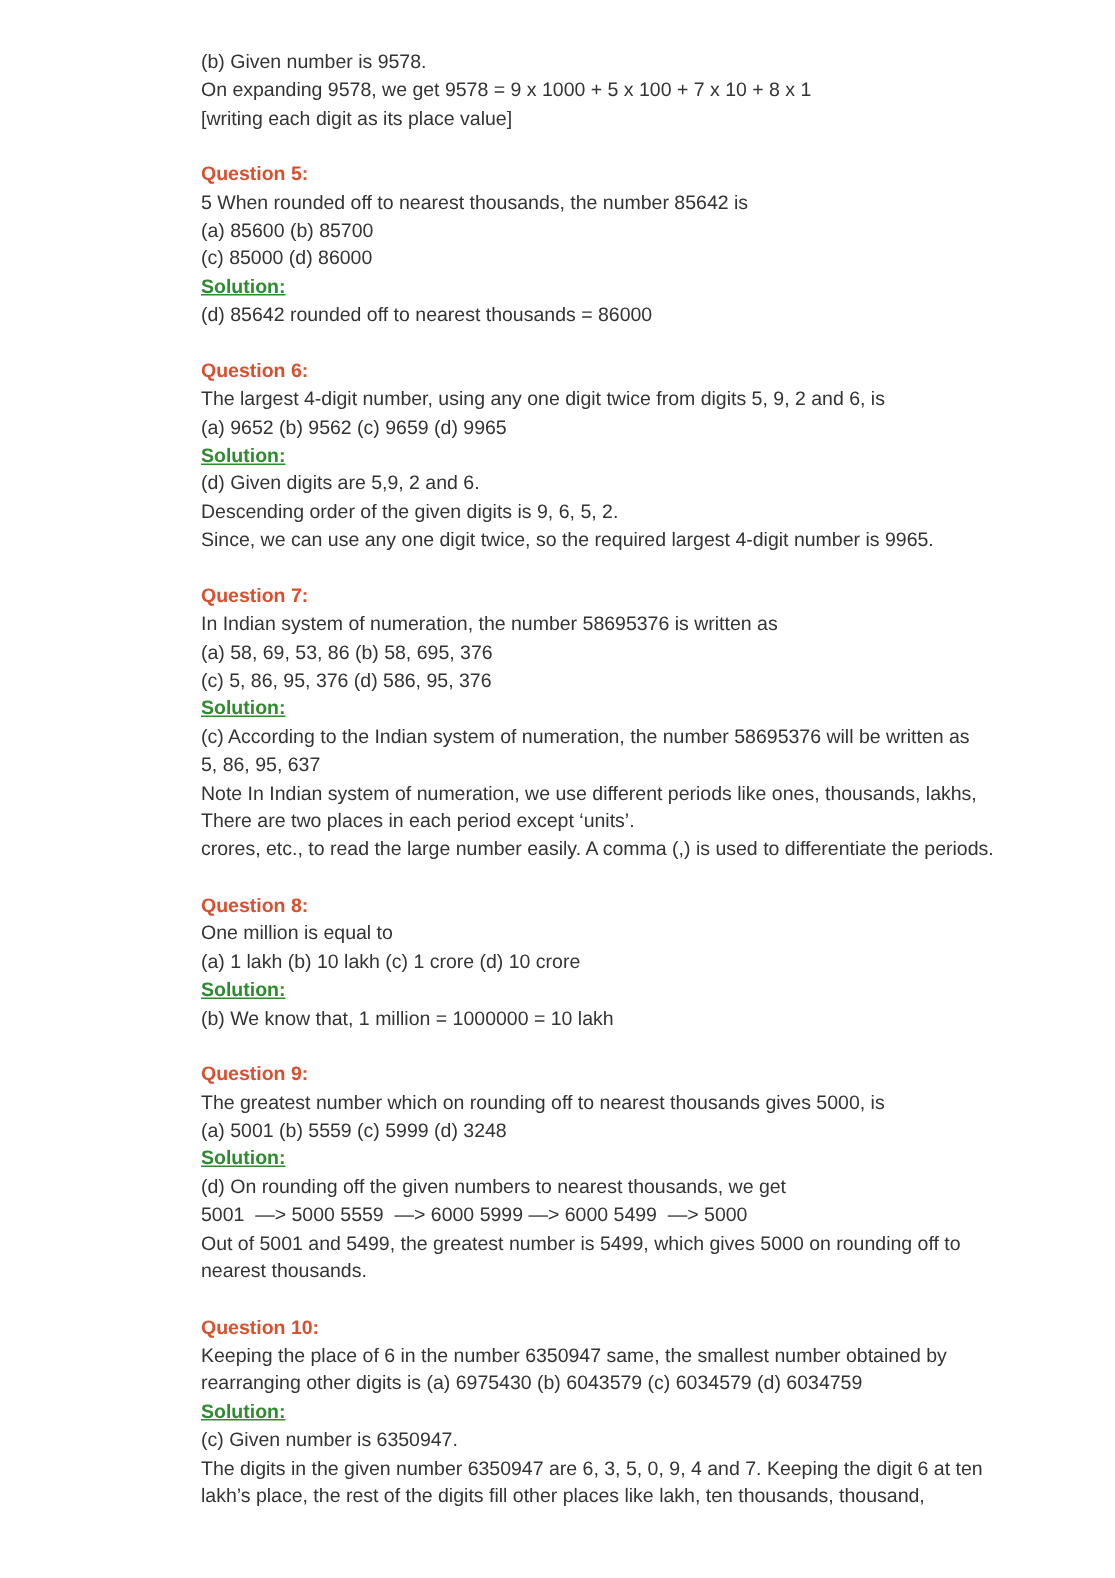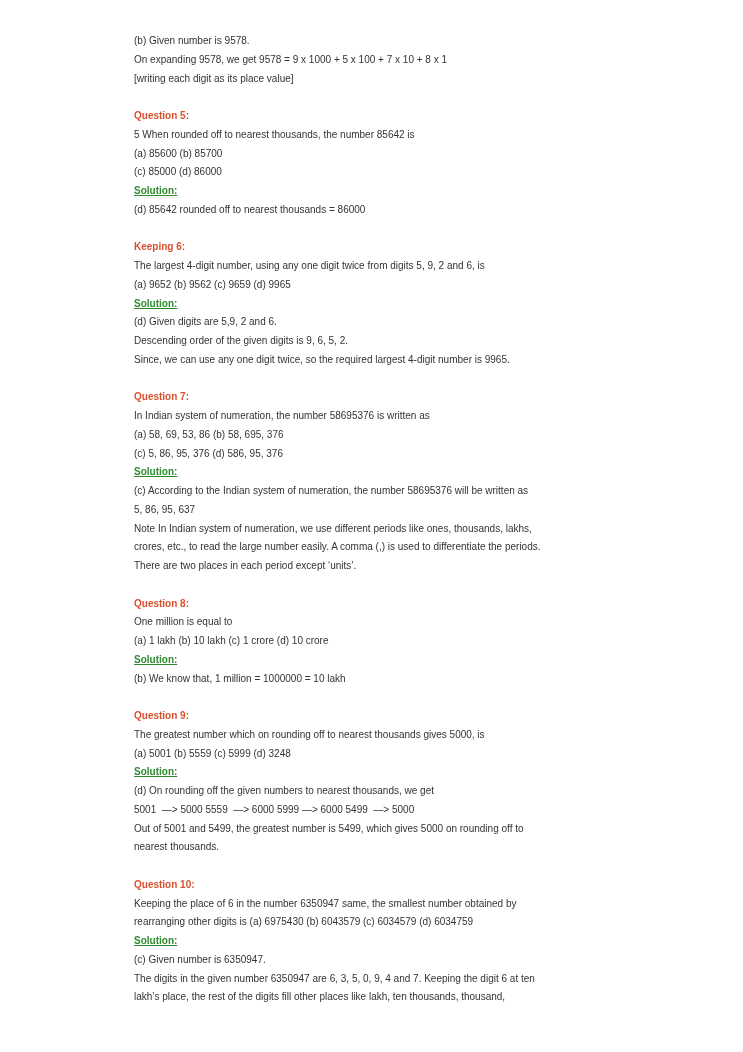--- a/index.html
+++ b/index.html
@@ -1,20 +1,20 @@
 <!DOCTYPE html>
 <html><head>
 <meta charset="utf-8">
 <style>
   html, body { margin: 0; padding: 0; background: #ffffff; }
   body { width: 743px; height: 1052px; overflow: hidden; position: relative; }
   .page {
     position: absolute; left: 134px; top: 32px; width: 500px;
     font-family: "Liberation Sans", sans-serif;
-    font-size: 10px; line-height: 18.75px; color: #333333;
+    font-size: 13px; line-height: 18.75px; color: #333333;
   }
   .line { white-space: nowrap; }
   .gap { height: 18.75px; }
   .q-head { color: #d9502e; font-weight: bold; }
   .sol-head { color: #2e8b2e; font-weight: bold; text-decoration: underline; }
 </style>
 </head>
 <body>
 
 <div class="page">
@@ -29,41 +29,41 @@
     <div class="line q-head">Question 5:</div>
     <div class="line">5 When rounded off to nearest thousands, the number 85642 is</div>
     <div class="line">(a) 85600 (b) 85700</div>
     <div class="line">(c) 85000 (d) 86000</div>
     <div class="line sol-head">Solution:</div>
     <div class="line">(d) 85642 rounded off to nearest thousands = 86000</div>
   </div>
   <div class="gap"></div>
 
   <div>
-    <div class="line q-head">Keeping 6:</div>
+    <div class="line q-head">Question 6:</div>
     <div class="line">The largest 4-digit number, using any one digit twice from digits 5, 9, 2 and 6, is</div>
     <div class="line">(a) 9652 (b) 9562 (c) 9659 (d) 9965</div>
     <div class="line sol-head">Solution:</div>
     <div class="line">(d) Given digits are 5,9, 2 and 6.</div>
     <div class="line">Descending order of the given digits is 9, 6, 5, 2.</div>
     <div class="line">Since, we can use any one digit twice, so the required largest 4-digit number is 9965.</div>
   </div>
   <div class="gap"></div>
 
   <div>
     <div class="line q-head">Question 7:</div>
     <div class="line">In Indian system of numeration, the number 58695376 is written as</div>
     <div class="line">(a) 58, 69, 53, 86 (b) 58, 695, 376</div>
     <div class="line">(c) 5, 86, 95, 376 (d) 586, 95, 376</div>
     <div class="line sol-head">Solution:</div>
     <div class="line">(c) According to the Indian system of numeration, the number 58695376 will be written as</div>
     <div class="line">5, 86, 95, 637</div>
     <div class="line">Note In Indian system of numeration, we use different periods like ones, thousands, lakhs,</div>
+    <div class="line">There are two places in each period except ‘units’.</div>
     <div class="line">crores, etc., to read the large number easily. A comma (,) is used to differentiate the periods.</div>
-    <div class="line">There are two places in each period except ‘units’.</div>
   </div>
   <div class="gap"></div>
 
   <div>
     <div class="line q-head">Question 8:</div>
     <div class="line">One million is equal to</div>
     <div class="line">(a) 1 lakh (b) 10 lakh (c) 1 crore (d) 10 crore</div>
     <div class="line sol-head">Solution:</div>
     <div class="line">(b) We know that, 1 million = 1000000 = 10 lakh</div>
   </div>

